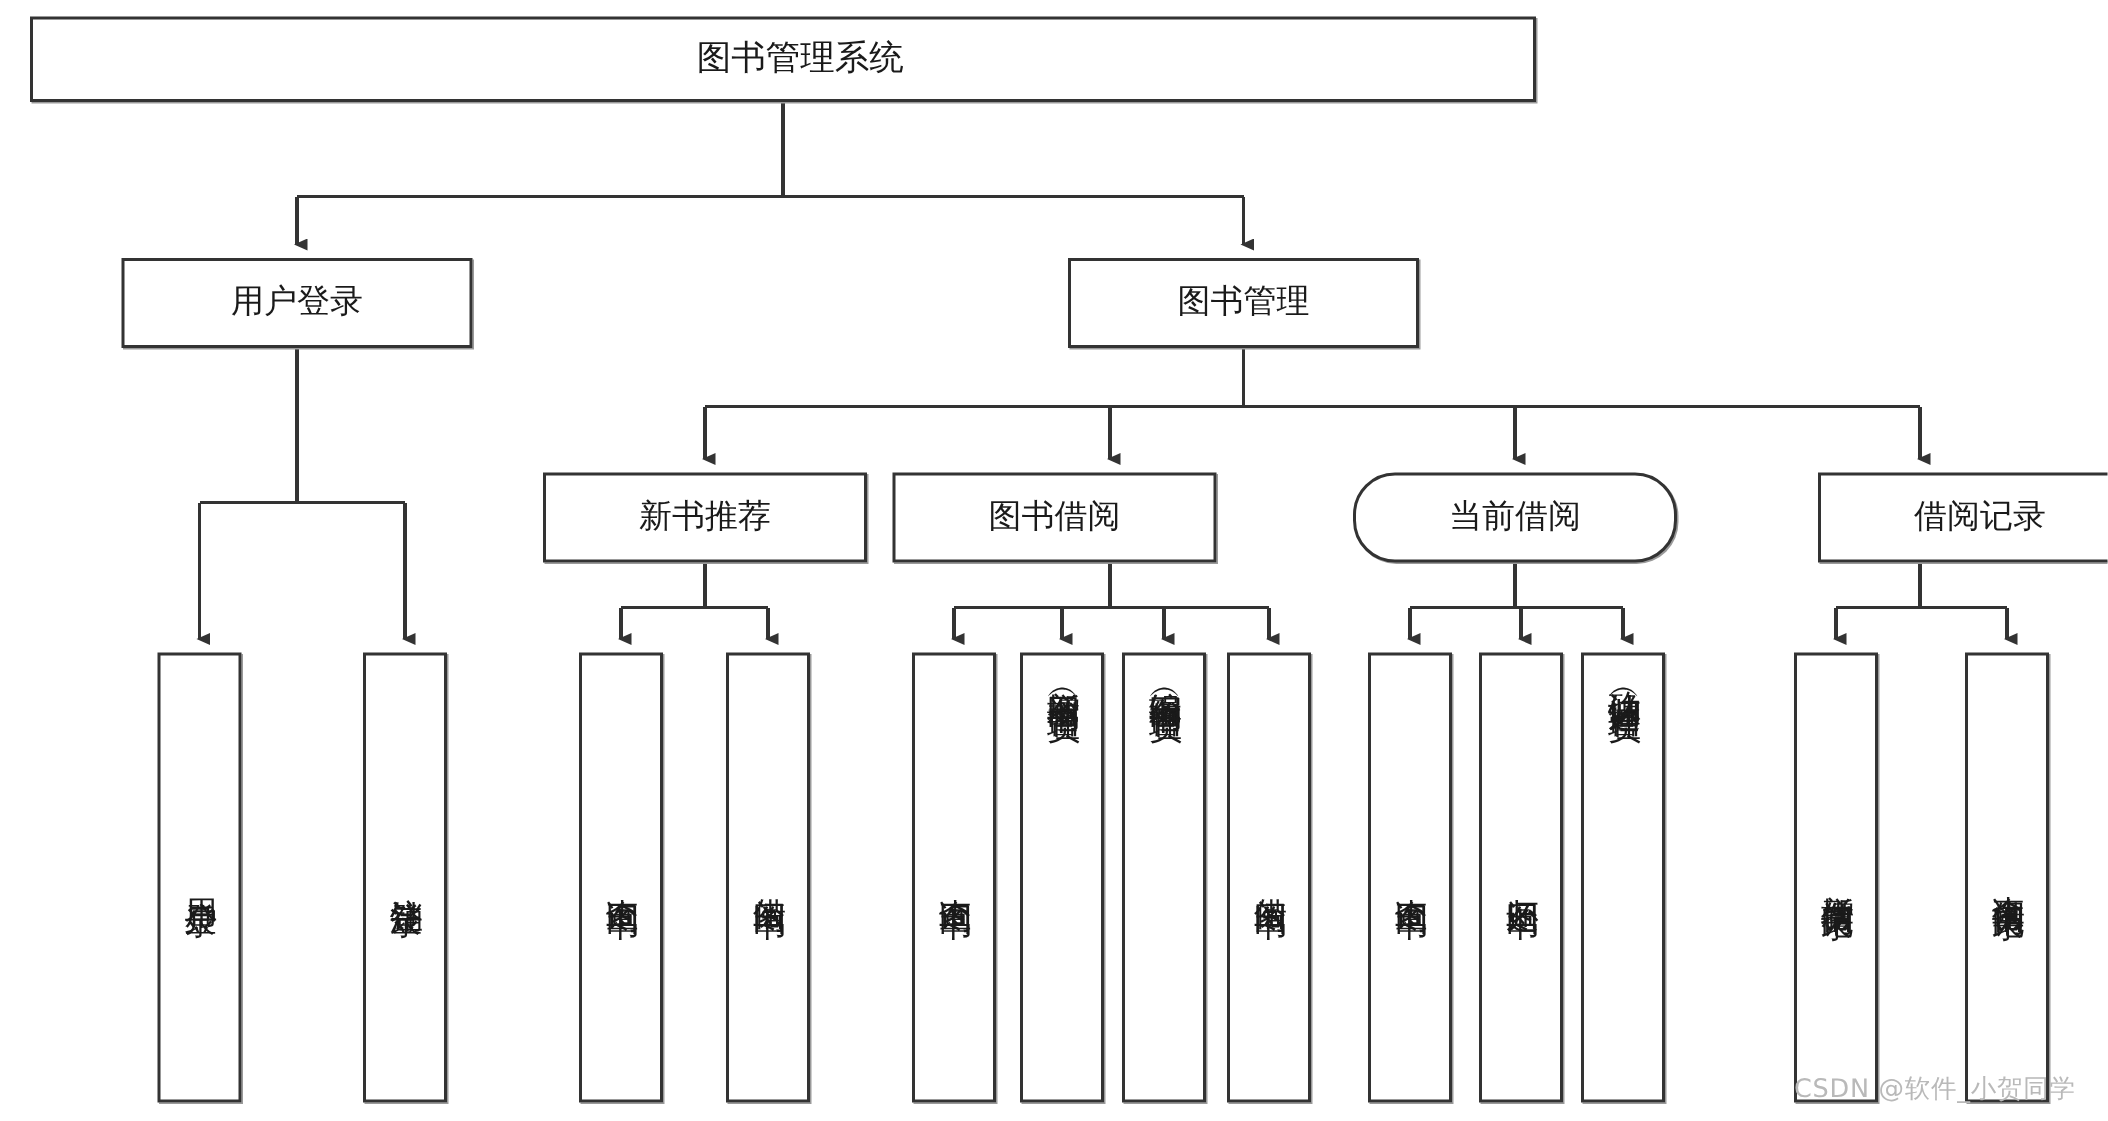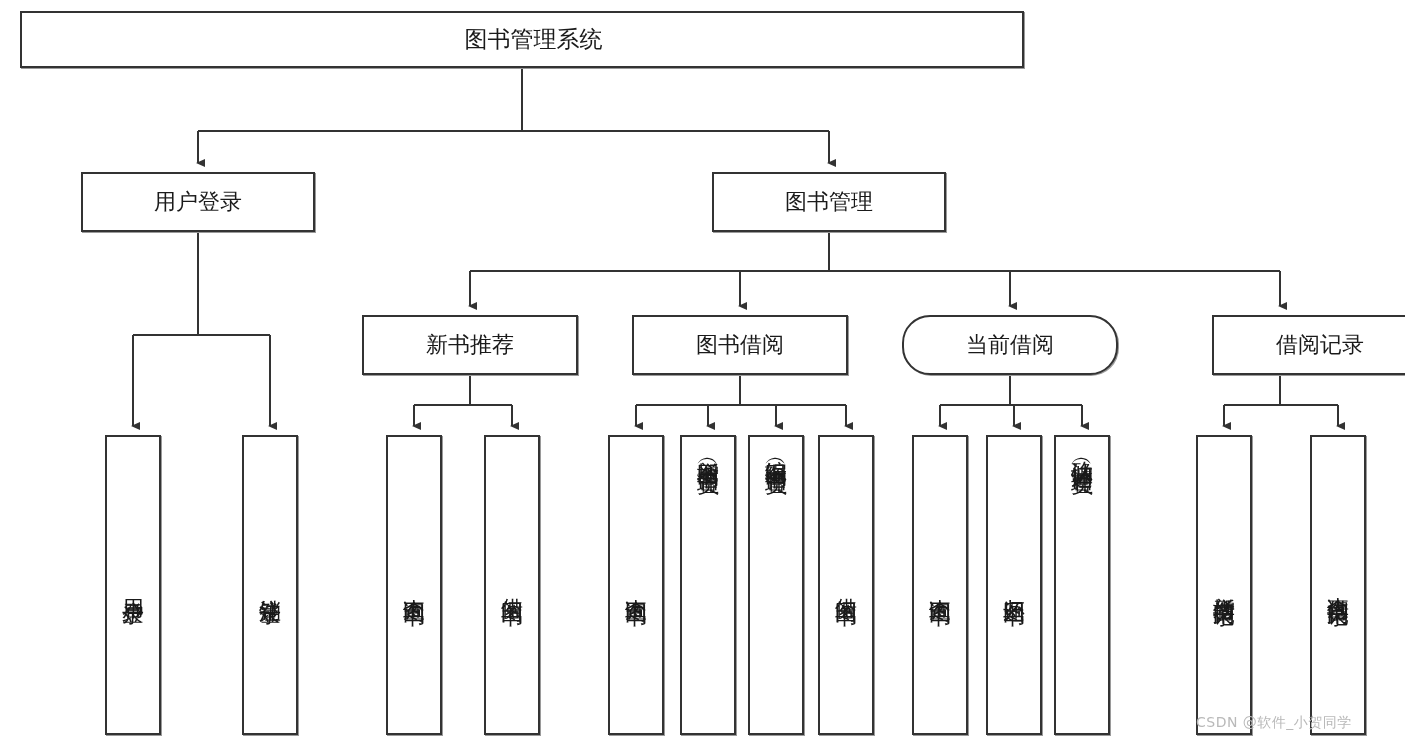--- a/index.html
+++ b/index.html
@@ -37,21 +37,21 @@
     font-size:22px;
     letter-spacing:2px;
     line-height:1;
     white-space:nowrap;
   }
   .node.leaf.center-text{align-items:center;padding-top:0;}
 
   #watermark{
     position:absolute;
     color:#b9b9b9;
-    font-size:14px;
+    font-size:17px;
     letter-spacing:0.5px;
     white-space:nowrap;
     font-family:"DejaVu Sans","Liberation Sans",sans-serif;
     pointer-events:none;
   }
 </style>
 </head>
 <body style="background: rgb(255, 255, 255);">
 
 <div id="diagram-root">
@@ -115,21 +115,21 @@
   <div class="node horizontal" style="left: 81px; top: 172px; width: 234px; height: 60px;">
     <span class="node-label">用户登录</span>
   </div>
   <div class="node horizontal" style="left: 712px; top: 172px; width: 234px; height: 60px;">
     <span class="node-label">图书管理</span>
   </div>
 
   <div class="node horizontal" style="left: 362px; top: 315px; width: 216px; height: 60px;">
     <span class="node-label">新书推荐</span>
   </div>
-  <div class="node horizontal" style="left: 632px; top: 315px; width: 216px; height: 60px;">
+  <div class="node horizontal" style="left: 595px; top: 315px; width: 216px; height: 60px;">
     <span class="node-label">图书借阅</span>
   </div>
   <div class="node horizontal" style="left: 902px; top: 315px; width: 216px; height: 60px; border-radius: 28px;">
     <span class="node-label">当前借阅</span>
   </div>
   <div class="node horizontal" style="left: 1172px; top: 315px; width: 216px; height: 60px; margin-left: 40px;">
     <span class="node-label">借阅记录</span>
   </div>
 
   <div class="node leaf center-text" style="left: 105px; top: 435px; width: 56px; height: 300px;">

